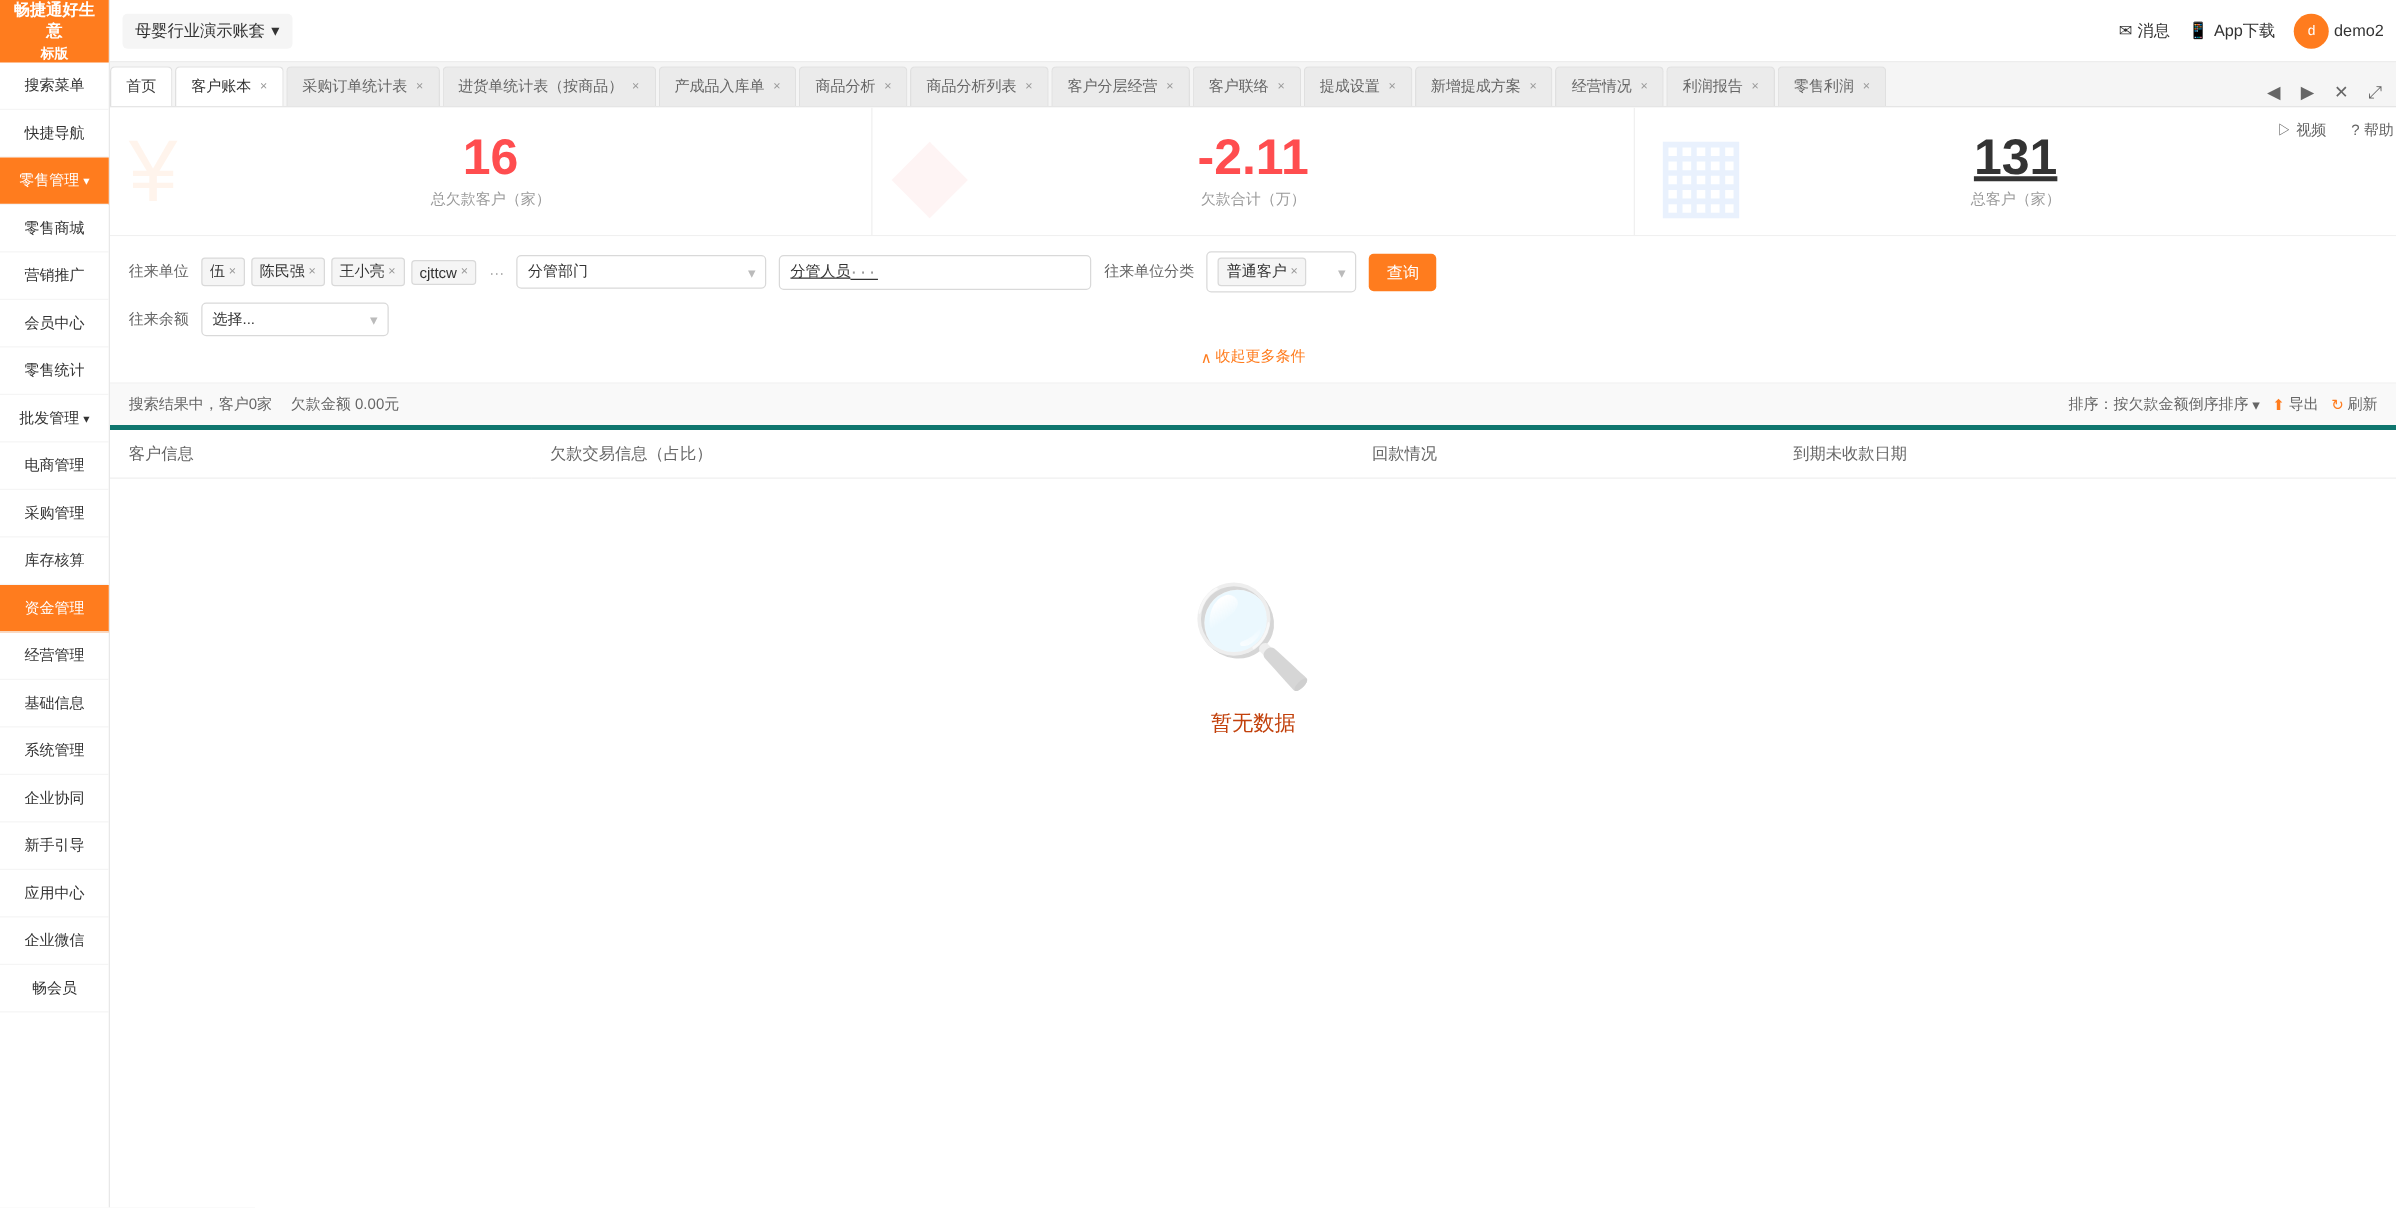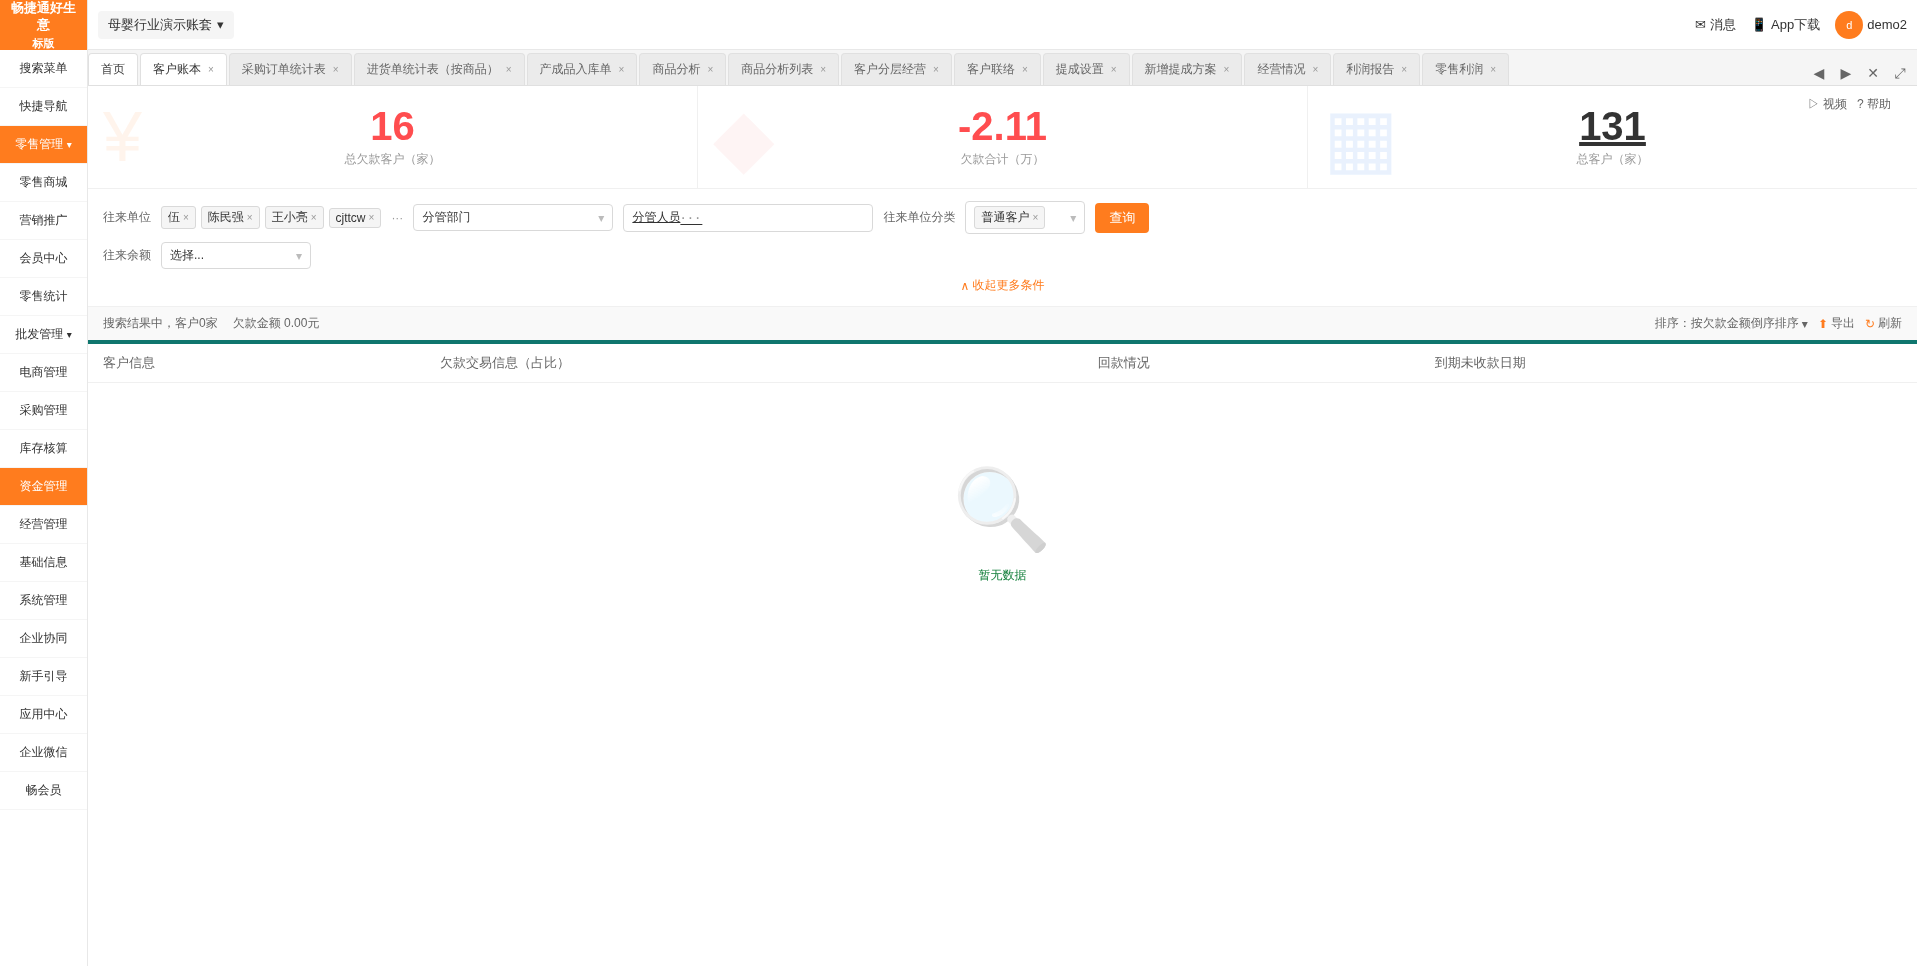--- a/index.html
+++ b/index.html
@@ -36,21 +36,21 @@
 
     
     .stats-bar { display: flex; align-items: center; background: #fff; border-bottom: 1px solid #f0f0f0; min-height: 100px; }
     .stat-item { flex: 1; display: flex; flex-direction: column; align-items: center; justify-content: center; padding: 20px; border-right: 1px solid #f0f0f0; position: relative; }
     .stat-item:last-child { border-right: none; }
     .stat-bg-icon { position: absolute; left: 15px; top: 50%; transform: translateY(-50%); opacity: 0.08; font-size: 70px; color: #ff7c1e; }
     .stat-value { font-size: 40px; font-weight: bold; color: #ff4d4f; line-height: 1; }
     .stat-value.negative { color: #ff4d4f; }
     .stat-value.dark { color: #333; text-decoration: underline; }
     .stat-label { font-size: 12px; color: #999; margin-top: 5px; }
-    .stat-help { position: absolute; right: 26px; top: 10px; display: flex; gap: 10px; font-size: 12px; color: #666; }
+    .stat-help { position: absolute; right: 2px; top: 10px; display: flex; gap: 20px; font-size: 12px; color: #666; }
     .stat-help span { cursor: pointer; }
 
     
     .filter-bar { padding: 12px 15px; background: #fff; border-bottom: 1px solid #f0f0f0; }
     .filter-row { display: flex; align-items: center; gap: 10px; margin-bottom: 8px; flex-wrap: wrap; }
     .filter-label { color: #666; font-size: 12px; white-space: nowrap; }
     .filter-tags { display: flex; align-items: center; gap: 5px; flex-wrap: wrap; }
     .filter-tag { display: flex; align-items: center; gap: 3px; background: #f5f5f5; border: 1px solid #d9d9d9; border-radius: 3px; padding: 2px 6px; font-size: 12px; color: #333; }
     .filter-tag .tag-close { color: #999; cursor: pointer; font-size: 10px; }
     .filter-more { color: #999; cursor: pointer; font-size: 12px; }
@@ -69,21 +69,21 @@
     .sort-select { display: flex; align-items: center; gap: 3px; cursor: pointer; margin-left: 44px; }
     .action-btn { display: flex; align-items: center; gap: 3px; cursor: pointer; color: #666; }
     .action-btn .icon { color: #ff7c1e; }
 
     
     .data-table { width: 100%; border-collapse: collapse; }
     .data-table th { padding: 10px 15px; text-align: left; font-size: 13px; color: #666; font-weight: normal; border-bottom: 1px solid #f0f0f0; background: #fff; }
 
     
     .empty-state { display: flex; flex-direction: column; align-items: center; justify-content: center; padding: 80px 20px; }
-    .empty-text { font-size: 12px; color: #15803d; text-align: right; }
+    .empty-text { font-size: 17px; color: #c2410c; text-align: right; }
   </style>
 </head>
 <body>
 
 <div class="sidebar">
   <div class="sidebar-logo">
     <div>
       <div style="font-size:13px;font-weight:bold;">畅捷通好生意</div>
       <div style="font-size:11px;margin-top:2px;">标版</div>
     </div>

